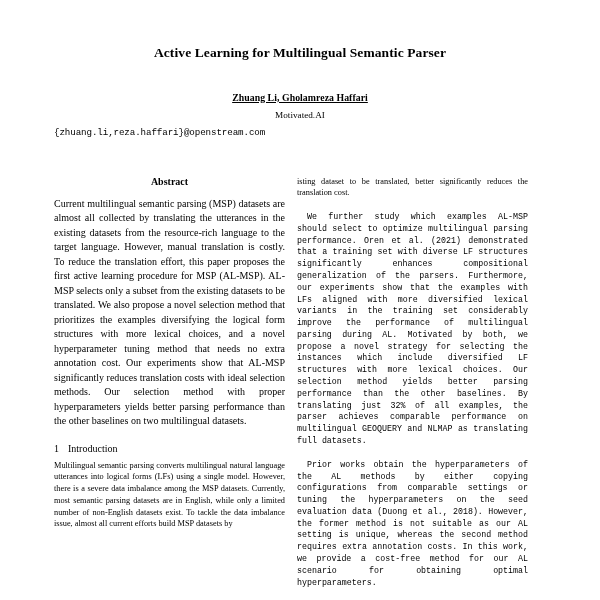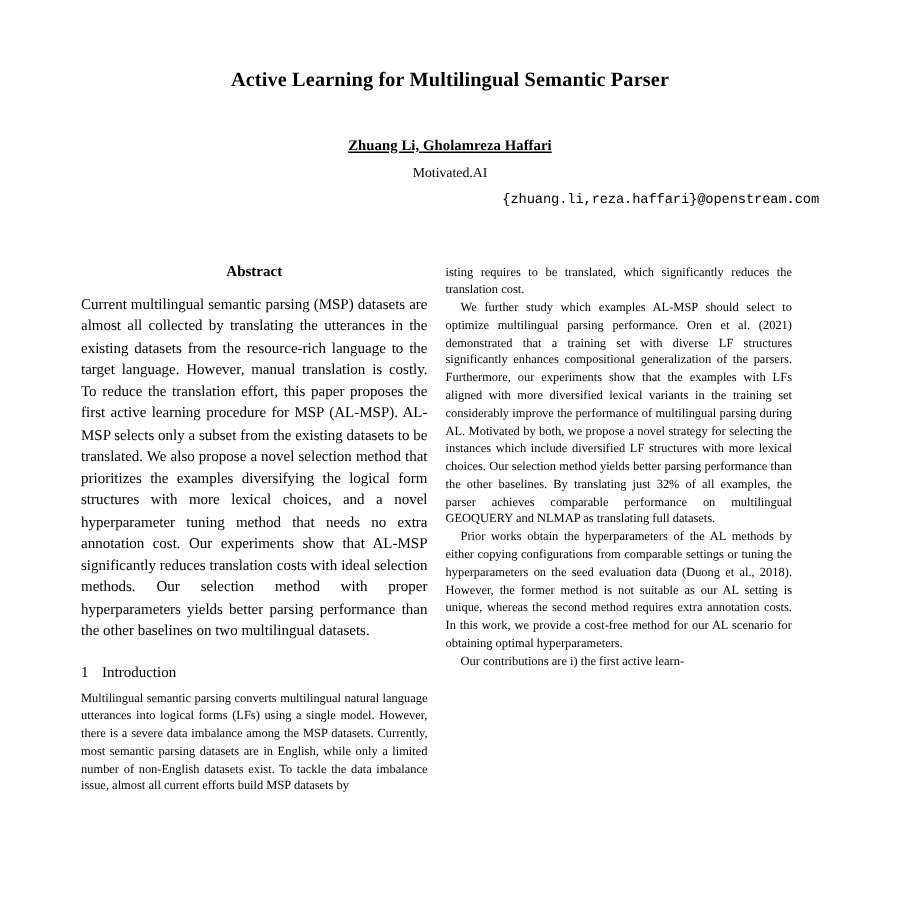--- a/index.html
+++ b/index.html
@@ -36,21 +36,21 @@
     margin-top: 30px;
     letter-spacing: 0.05px;
     text-decoration: underline;
   }
   .affil {
     text-align: center;
     font-size: 9.2px;
     margin-top: 7px;
   }
   .email {
-    text-align: right;
+    text-align: left;
     font-size: 9.2px;
     margin-top: 7px;
     font-family: "Liberation Mono", monospace;
     letter-spacing: -0.1px;
   }
   .columns {
     display: flex;
     margin-top: 38px;
     gap: 12px;
   }
@@ -76,22 +76,23 @@
   }
   p.body {
     font-size: 8.3px;
     line-height: 1.42;
     text-align: justify;
     margin: 0 0 0 0;
     text-indent: 0;
     hyphens: auto;
   }
   p.body + p.body {
-    margin-top: 0;
+    margin-top: 12px;
     text-indent: 10px;
+    font-family: Liberation Mono, monospace;
   }
   .abstract-text {
     font-size: 10px;
     line-height: 1.45;
     text-align: justify;
   }
 </style>
 </head>
 <body>
 
@@ -109,20 +110,20 @@
       <div class="sec-head-center">Abstract</div>
       <p class="abstract-text">Current multilingual semantic parsing (MSP) datasets are almost all collected by translating the utterances in the existing datasets from the resource-rich language to the target language. However, manual translation is costly. To reduce the translation effort, this paper proposes the first active learning procedure for MSP (AL-MSP). AL-MSP selects only a subset from the existing datasets to be translated. We also propose a novel selection method that prioritizes the examples diversifying the logical form structures with more lexical choices, and a novel hyperparameter tuning method that needs no extra annotation cost. Our experiments show that AL-MSP significantly reduces translation costs with ideal selection methods. Our selection method with proper hyperparameters yields better parsing performance than the other baselines on two multilingual datasets.</p>
 
       <div class="sec-head">
         <span class="num">1</span><span>Introduction</span>
       </div>
       <p class="body">Multilingual semantic parsing converts multilingual natural language utterances into logical forms (LFs) using a single model. However, there is a severe data imbalance among the MSP datasets. Currently, most semantic parsing datasets are in English, while only a limited number of non-English datasets exist. To tackle the data imbalance issue, almost all current efforts build MSP datasets by</p>
     </div>
 
     <div class="col">
-      <p class="body">isting requires to be translated, which significantly reduces the translation cost.</p>
+      <p class="body">isting dataset to be translated, better significantly reduces the translation cost.</p>
       <p class="body">We further study which examples AL-MSP should select to optimize multilingual parsing performance. Oren et al. (2021) demonstrated that a training set with diverse LF structures significantly enhances compositional generalization of the parsers. Furthermore, our experiments show that the examples with LFs aligned with more diversified lexical variants in the training set considerably improve the performance of multilingual parsing during AL. Motivated by both, we propose a novel strategy for selecting the instances which include diversified LF structures with more lexical choices. Our selection method yields better parsing performance than the other baselines. By translating just 32% of all examples, the parser achieves comparable performance on multilingual GEOQUERY and NLMAP as translating full datasets.</p>
       <p class="body">Prior works obtain the hyperparameters of the AL methods by either copying configurations from comparable settings or tuning the hyperparameters on the seed evaluation data (Duong et al., 2018). However, the former method is not suitable as our AL setting is unique, whereas the second method requires extra annotation costs. In this work, we provide a cost-free method for our AL scenario for obtaining optimal hyperparameters.</p>
       <p class="body">Our contributions are i) the first active learn-</p>
     </div>
 
   </div>
 </div>
 
 </body></html>

